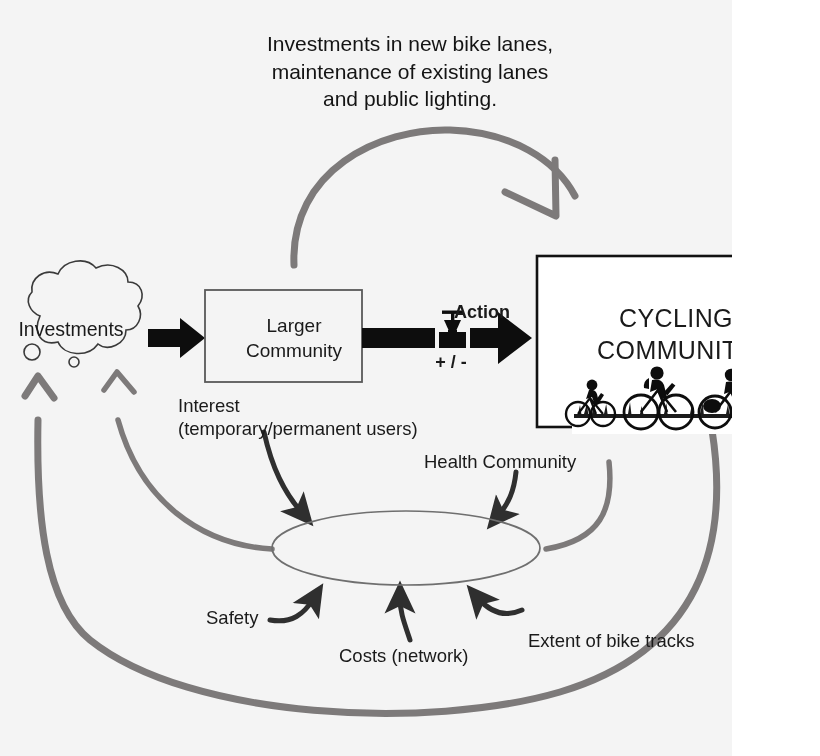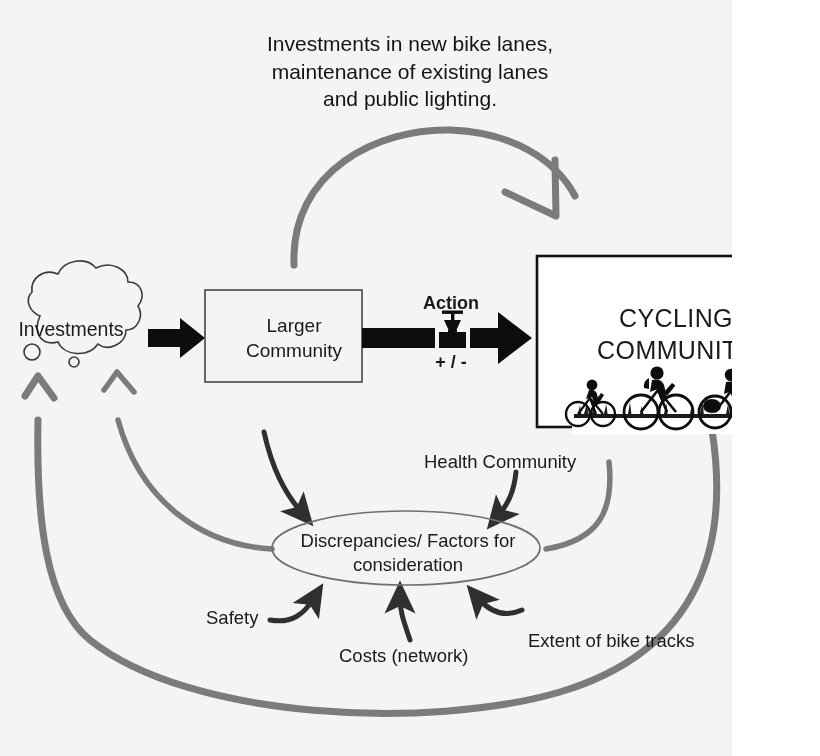--- a/index.html
+++ b/index.html
@@ -43,23 +43,23 @@
   }
   #larger-community-label {
     left: 192px; top: 314px;
     width: 156px;
     text-align: center;
     font-size: 19px;
     line-height: 1.3;
     padding-left: 24px;
   }
   #action-label {
-    left: 392px; top: 293px;
+    left: 392px; top: 302px;
     width: 118px;
-    text-align: center;
+    text-align: right;
     font-size: 18px;
     font-weight: 700;
   }
   #plusminus-label {
     left: 392px; top: 352px;
     width: 118px;
     text-align: center;
     font-size: 18px;
     font-weight: 700;
   }
@@ -258,25 +258,25 @@
   <div class="lbl" id="larger-community-label">Larger
 Community</div>
 
   <div class="lbl" id="action-label">Action</div>
 
   <div class="lbl" id="plusminus-label">+ / -</div>
 
   <div class="lbl" id="cycling-community-label">CYCLING
 COMMUNITY</div>
 
+  <div class="lbl" id="interest-label">Interest
+(temporary/permanent users)</div>
 
   <div class="lbl" id="health-label">Health Community</div>
 
-  <div class="lbl" id="ellipse-label">Discrepancies/ Factors for
-consideration</div>
 
   <div class="lbl" id="safety-label">Safety</div>
 
   <div class="lbl" id="costs-label">Costs (network)</div>
 
   <div class="lbl" id="extent-label">Extent of bike tracks</div>
 
 
 </div>
 

